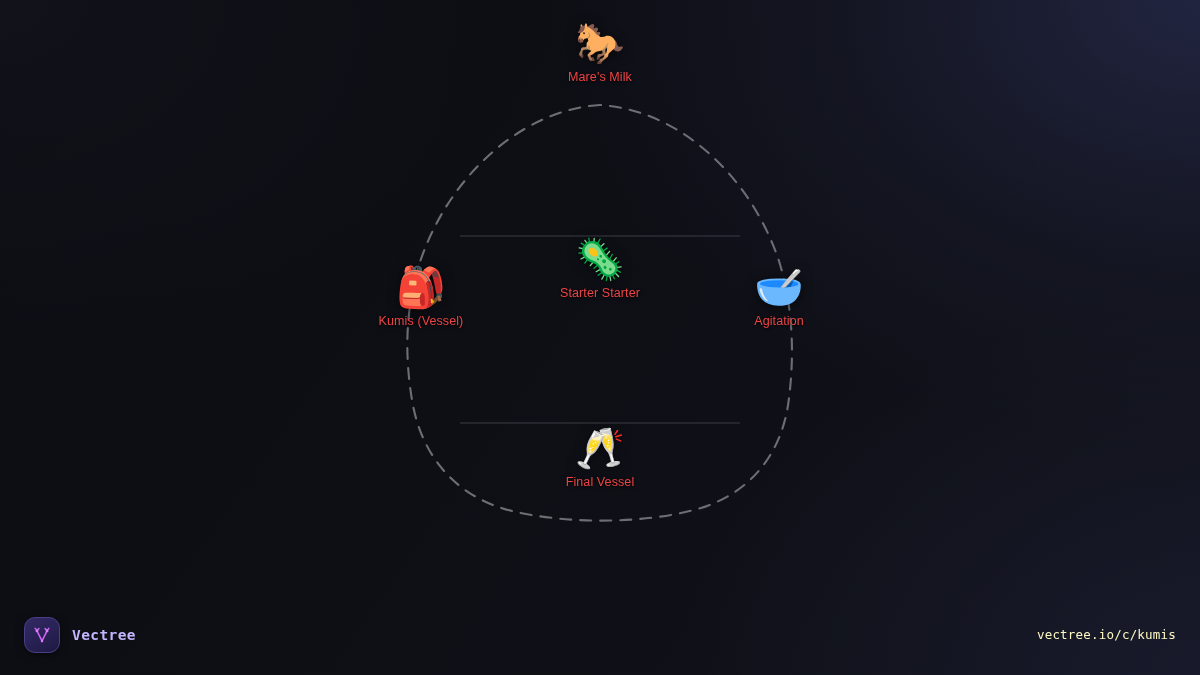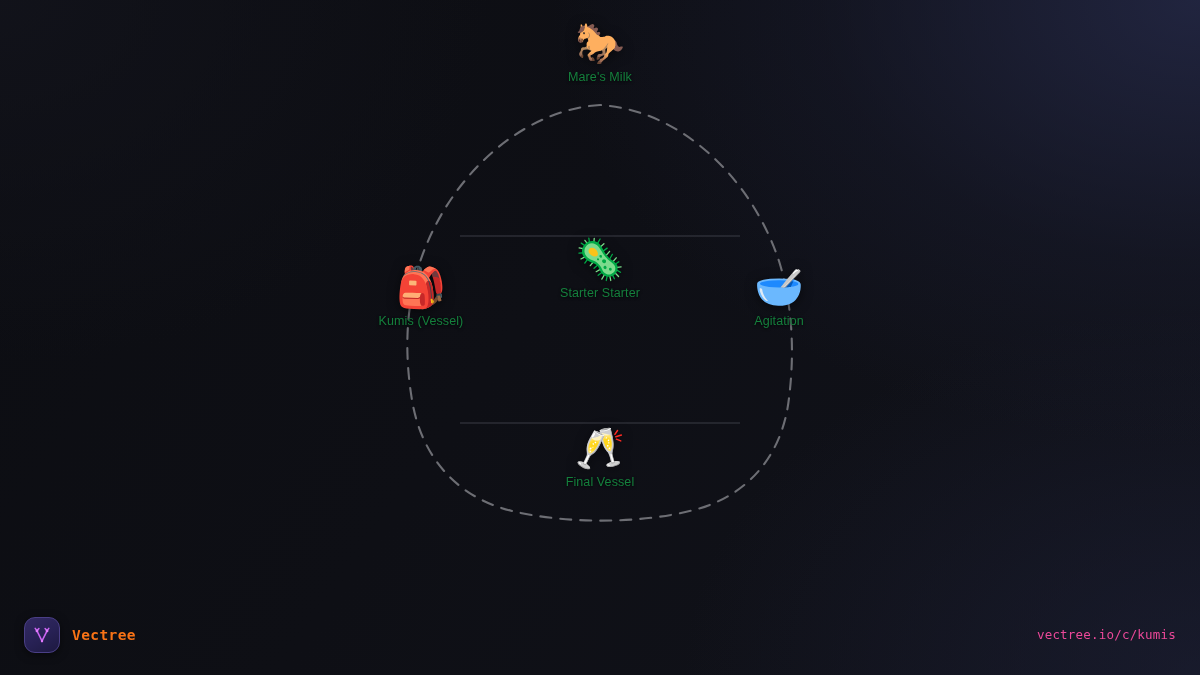--- a/index.html
+++ b/index.html
@@ -61,21 +61,21 @@
     height: 46px;
     display: block;
     filter: drop-shadow(0 2px 6px rgba(0,0,0,0.55));
     user-select: none;
   }
 
   .node-label {
     font-family: "Liberation Sans", sans-serif;
     font-size: 12.5px;
     line-height: 15px;
-    color: #15803d;
+    color: #ef4444;
     letter-spacing: 0.1px;
     white-space: nowrap;
     text-shadow: 0 1px 3px rgba(0,0,0,0.85);
   }
 
   
   .brand {
     position: absolute;
     left: 24px;
     bottom: 22px;
@@ -101,40 +101,40 @@
     align-items: center;
     justify-content: center;
     flex: 0 0 auto;
     box-shadow: 0 2px 8px rgba(0,0,0,0.5);
   }
 
   .brand-name {
     font-family: "DejaVu Sans Mono", "Liberation Mono", monospace;
     font-size: 14.5px;
     font-weight: bold;
-    color: #f97316;
+    color: #c4b5fd;
     letter-spacing: 0.4px;
   }
 
   .brand-title {
     font-family: "DejaVu Sans Mono", "Liberation Mono", monospace;
     font-size: 35px;
     font-weight: bold;
     color: #ffffff;
     letter-spacing: -0.5px;
     line-height: 40px;
   }
 
   .site-url {
     position: absolute;
     right: 24px;
     bottom: 33px;
     font-family: "DejaVu Sans Mono", "Liberation Mono", monospace;
     font-size: 12.5px;
-    color: #ec4899;
+    color: #fef9c3;
     letter-spacing: 0.2px;
   }
 </style>
 </head>
 <body>
 
 <div class="bg-root"></div>
 
 <div class="canvas">
 

